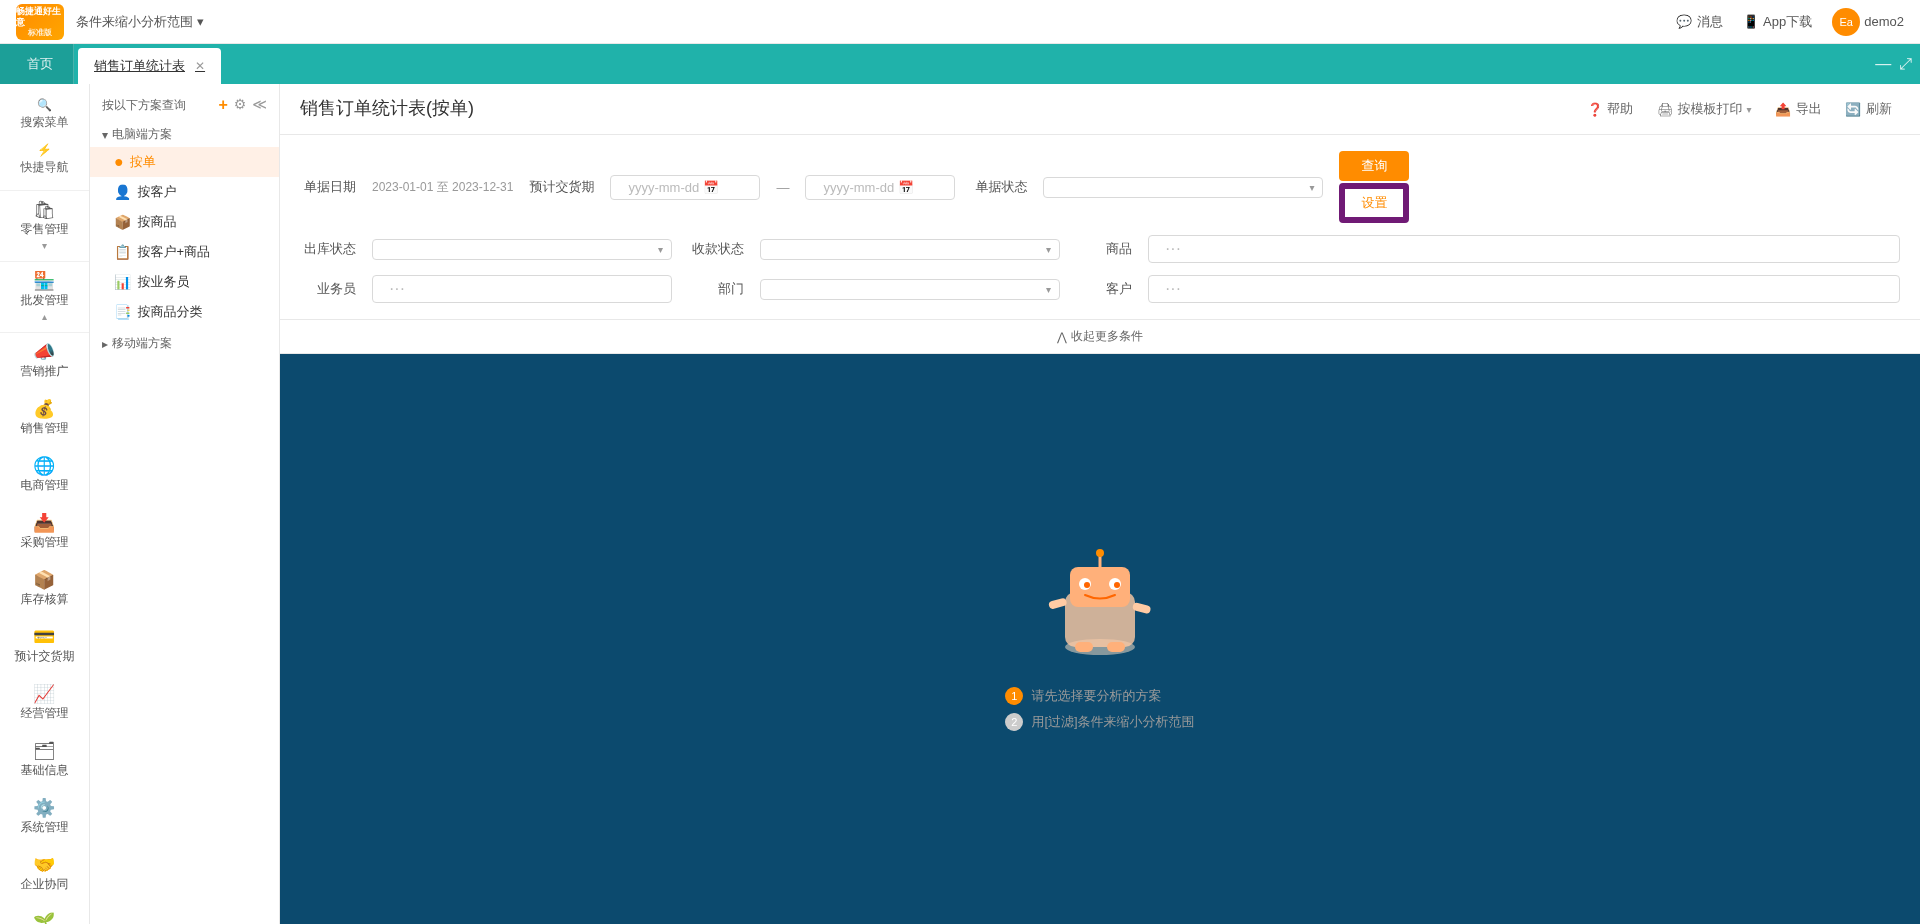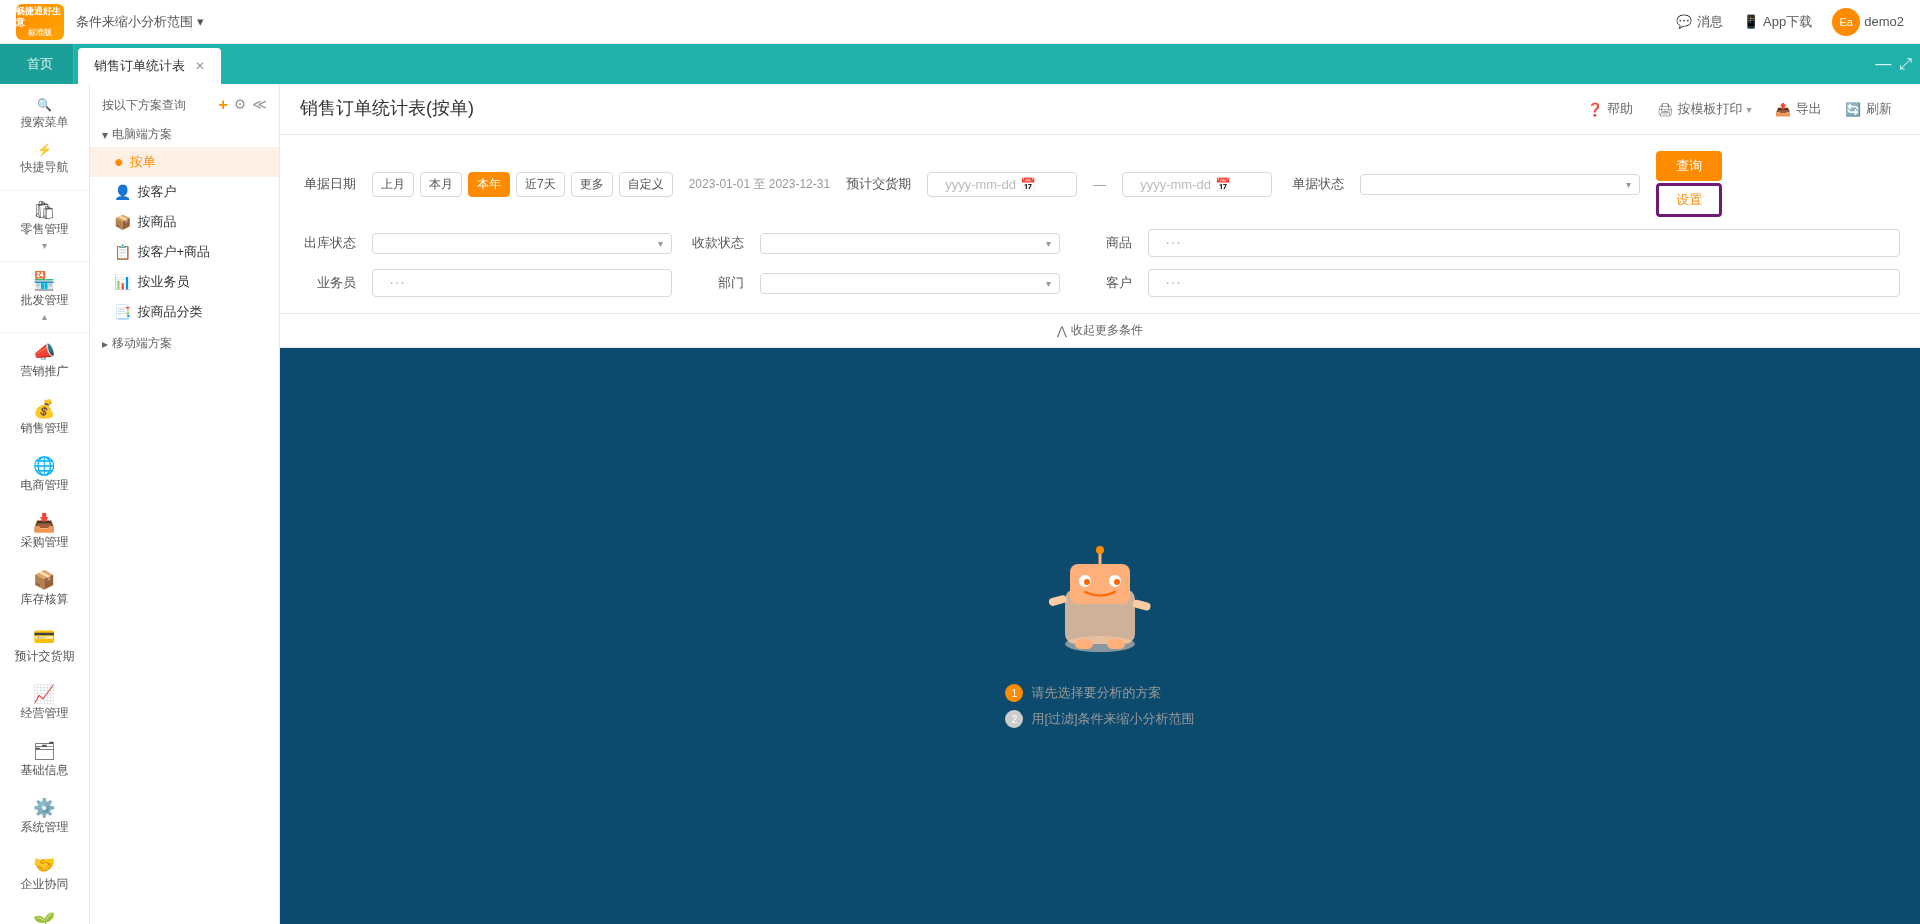--- a/index.html
+++ b/index.html
@@ -40,21 +40,21 @@
       align-items: stretch;
       padding: 0;
     }
     .tab-item {
       display: flex; align-items: center; padding: 0 20px;
       font-size: 13px; color: rgba(255,255,255,0.85);
       cursor: pointer; border-right: 1px solid rgba(255,255,255,0.2);
       gap: 6px;
     }
     .tab-item.home { background: rgba(0,0,0,0.1); padding-left: 27px; }
-    .tab-item.active { background: #fff; color: #333; border-radius: 4px 4px 0 0; margin: 4px 0 0 4px; padding: 0 16px; border-right: none; }
+    .tab-item.active { background: #fff; color: #333; border-radius: 4px 4px 0 0; margin: 4px 0 0 4px; padding: 0 16px; border-right: none; text-decoration: underline; }
     .tab-bar-right { margin-left: auto; display: flex; align-items: center; padding-right: 8px; gap: 8px; }
     .tab-bar-right .icon-btn { color: rgba(255,255,255,0.85); cursor: pointer; font-size: 16px; }
 
     
     .main-layout { display: flex; height: calc(924px - 44px - 40px); }
 
     
     .sidebar {
       width: 90px;
       background: #fff;
@@ -151,21 +151,21 @@
     .filter-text-input {
       display: flex; align-items: center; border: 1px solid #d9d9d9; border-radius: 4px;
       padding: 4px 8px; background: #fff; gap: 4px; min-width: 200px; font-size: 13px; color: #333;
     }
     .filter-dots { color: #bbb; font-size: 16px; cursor: pointer; margin-left: 4px; }
     .query-btn {
       background: #ff8c00; color: #fff; border: none; border-radius: 4px;
       padding: 6px 20px; font-size: 13px; cursor: pointer; white-space: nowrap;
     }
     .set-btn {
-      background: #fff; color: #ff8c00; border: 3px solid #701a75; border-radius: 4px;
+      background: #fff; color: #ff8c00; border: 6px solid #701a75; border-radius: 4px;
       padding: 5px 16px; font-size: 13px; cursor: pointer; white-space: nowrap;
     }
     .btn-group { display: flex; flex-direction: column; gap: 2px; }
 
     
     .collapse-row {
       display: flex; justify-content: center; align-items: center;
       padding: 8px; cursor: pointer; color: #666; font-size: 12px; gap: 4px;
       background: #fff; border-bottom: 1px solid #e8e8e8;
     }
@@ -382,28 +382,20 @@
           <span>🔄</span>
           <span>刷新</span>
         </div>
       </div>
     </div>
 
     <div class="filter-area">
 
       <div class="filter-row">
         <span class="filter-label">单据日期</span>
-        <div class="filter-date-group">
-          <button class="date-btn">上月</button>
-          <button class="date-btn">本月</button>
-          <button class="date-btn active">本年</button>
-          <button class="date-btn">近7天</button>
-          <button class="date-btn">更多</button>
-          <button class="date-btn">自定义</button>
-        </div>
         <span class="date-range-text">2023-01-01 至 2023-12-31</span>
 
         <span class="filter-label">预计交货期</span>
         <div class="filter-input-date">
           <span style="color:#bbb;font-size:13px;">yyyy-mm-dd</span>
           <span class="cal-icon">📅</span>
         </div>
         <span class="date-separator">—</span>
         <div class="filter-input-date">
           <span style="color:#bbb;font-size:13px;">yyyy-mm-dd</span>

